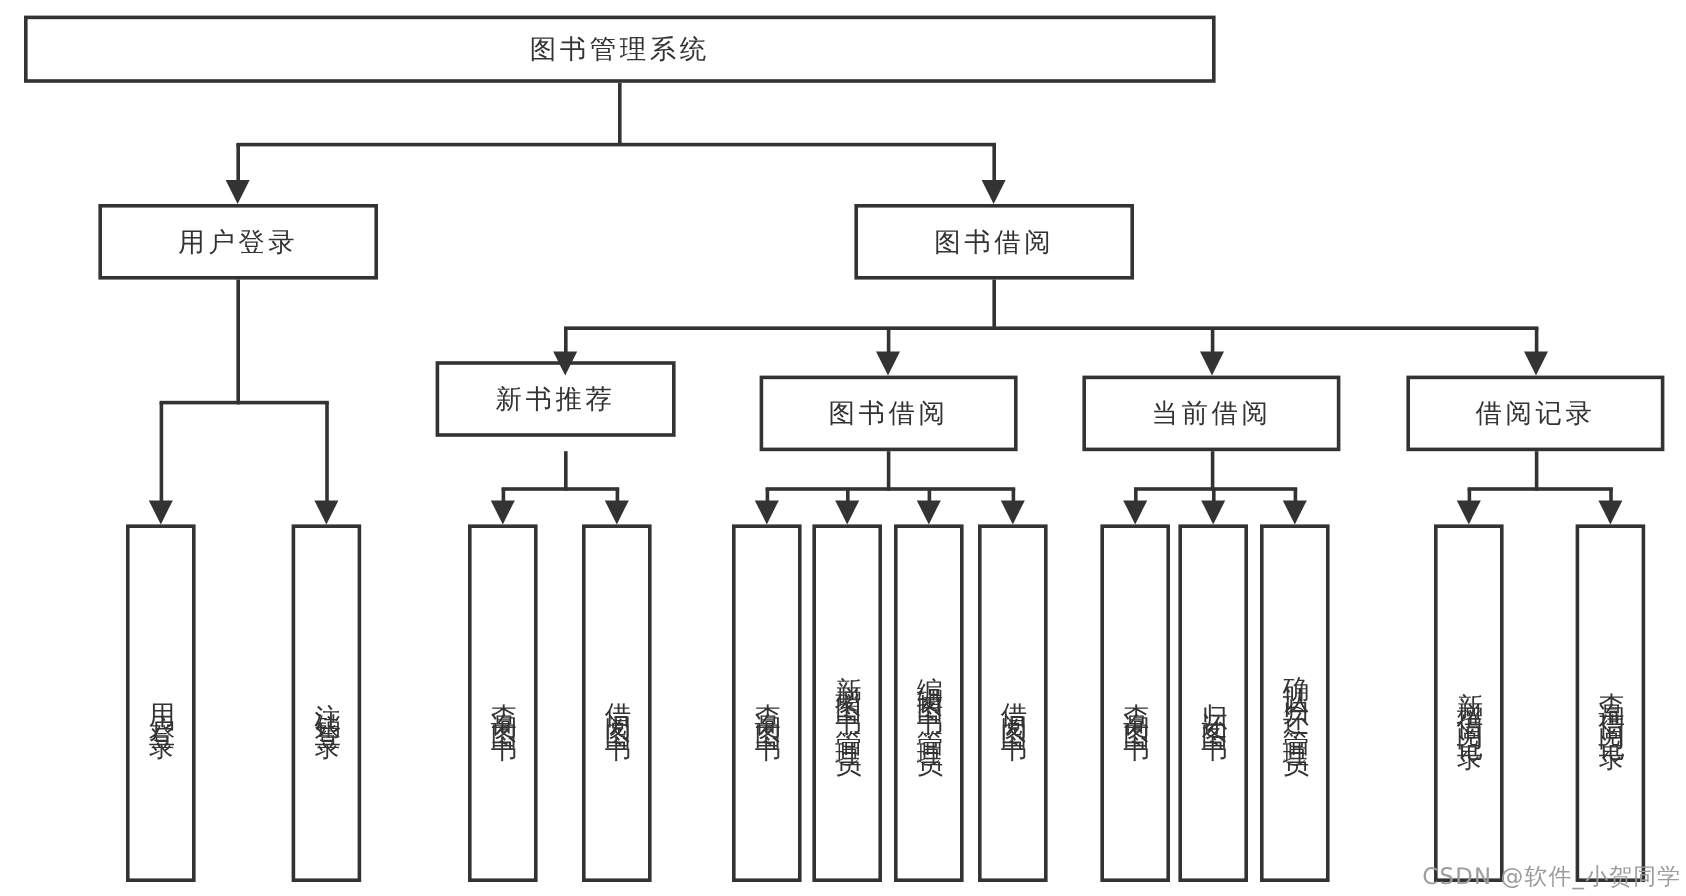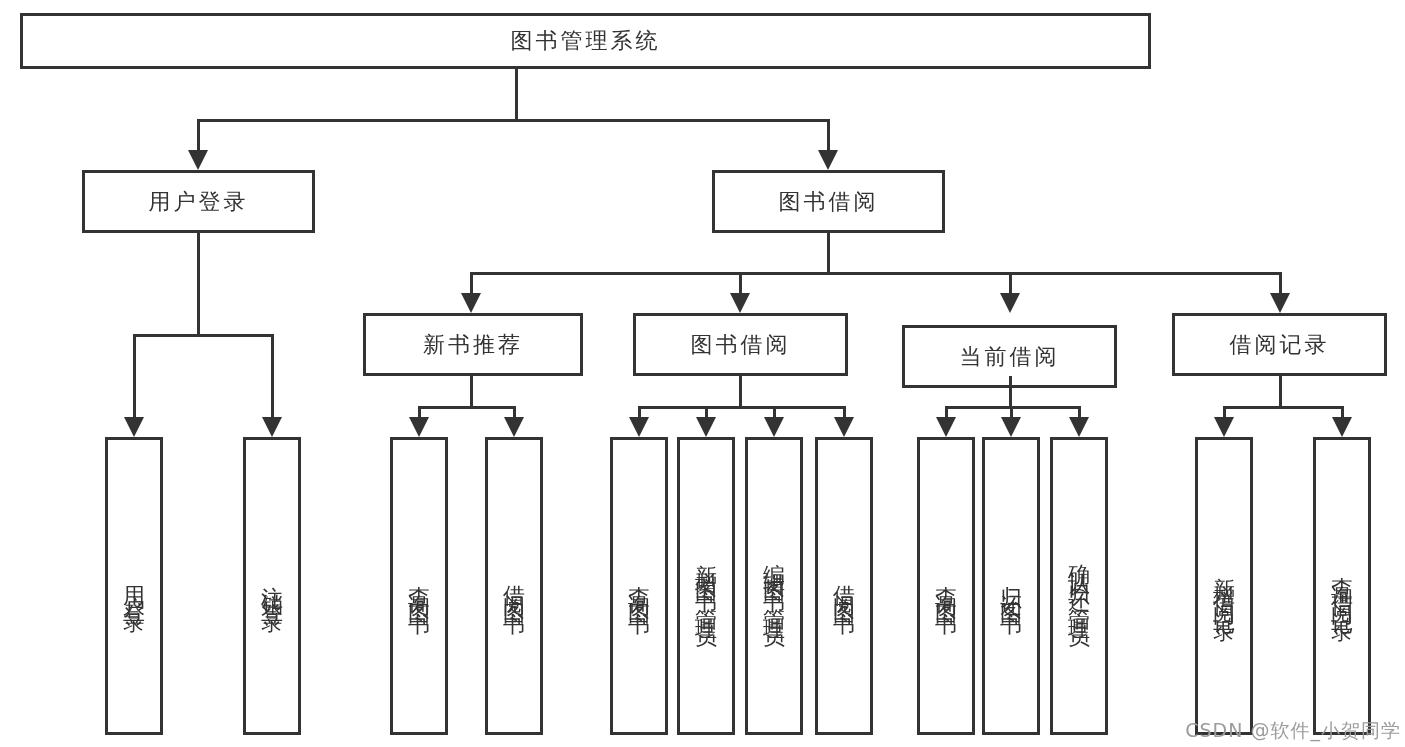--- a/index.html
+++ b/index.html
@@ -58,38 +58,38 @@
     color:var(--wm);
     letter-spacing:1px;
     white-space:nowrap;
   }
 </style>
 </head>
 <body>
 
 <div id="diagram">
 
-  <div class="node" style="left:20px;top:13px;width:1131px;height:56px;">
+  <div class="node" style="left:20px;top:13px;width:993px;height:56px;">
     <span>图书管理系统</span>
   </div>
 
   <div class="node" style="left:82px;top:170px;width:233px;height:63px;">
     <span>用户登录</span>
   </div>
   <div class="node" style="left:712px;top:170px;width:233px;height:63px;">
     <span>图书借阅</span>
   </div>
 
-  <div class="node" style="left:363px;top:313px;width:220px;height:63px;">
+  <div class="node" style="left:363px;top:301px;width:200px;height:63px;">
     <span>新书推荐</span>
   </div>
   <div class="node" style="left:633px;top:313px;width:215px;height:63px;text-align:center;">
     <span>图书借阅</span>
   </div>
-  <div class="node" style="left:902px;top:325px;width:215px;height:63px;">
+  <div class="node" style="left:902px;top:313px;width:215px;height:63px;">
     <span>当前借阅</span>
   </div>
   <div class="node" style="left:1172px;top:313px;width:215px;height:63px;">
     <span>借阅记录</span>
   </div>
 
   <div class="leaf" style="left:105px;">
     <span>用户登录</span>
   </div>
   <div class="leaf" style="left:243px;">

